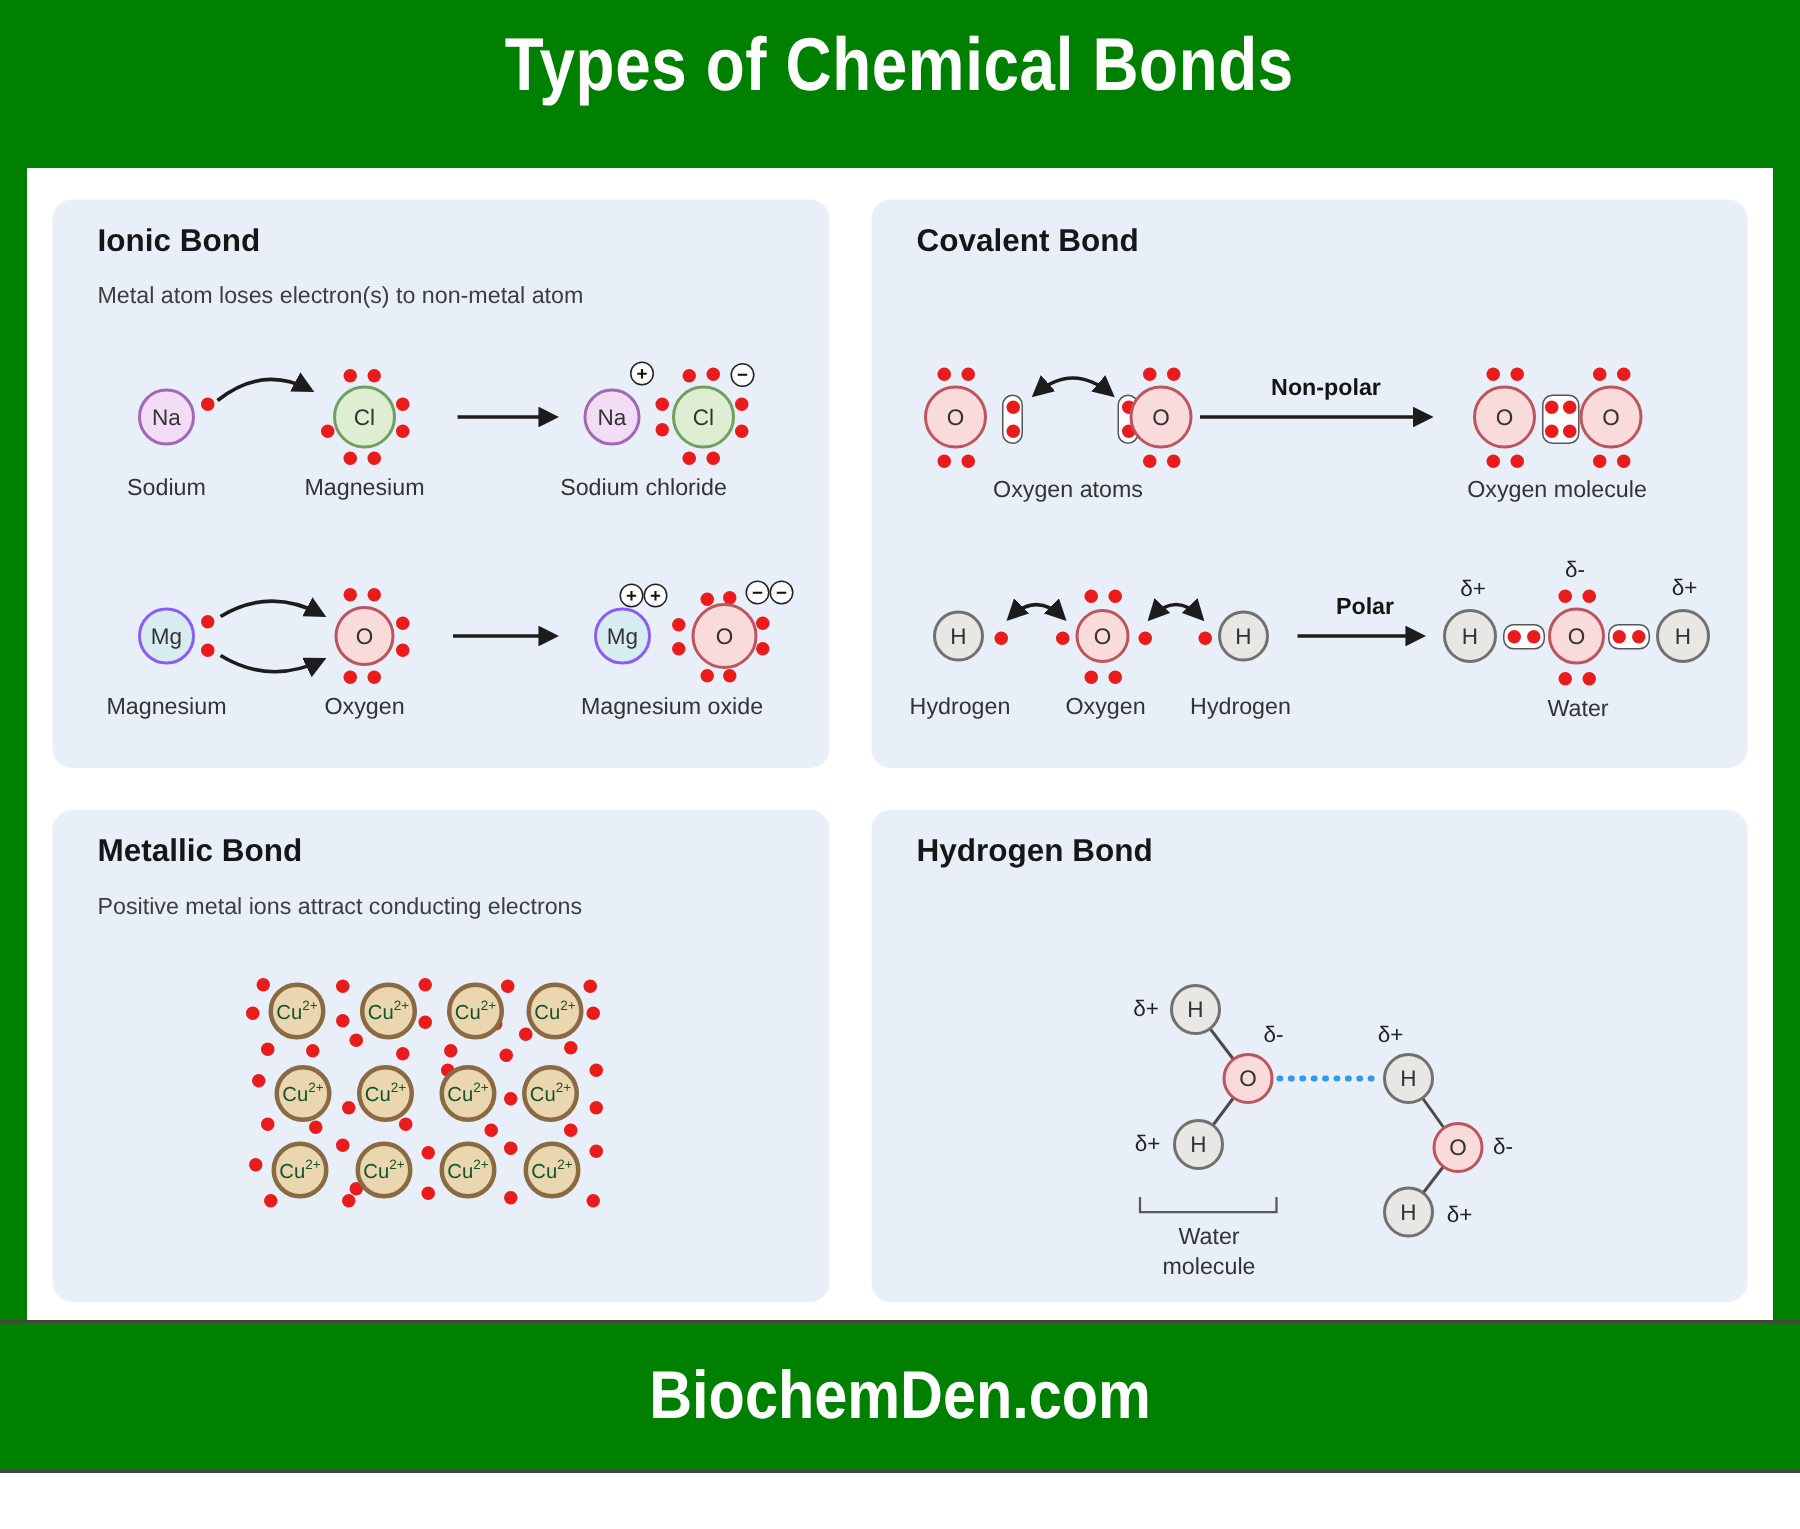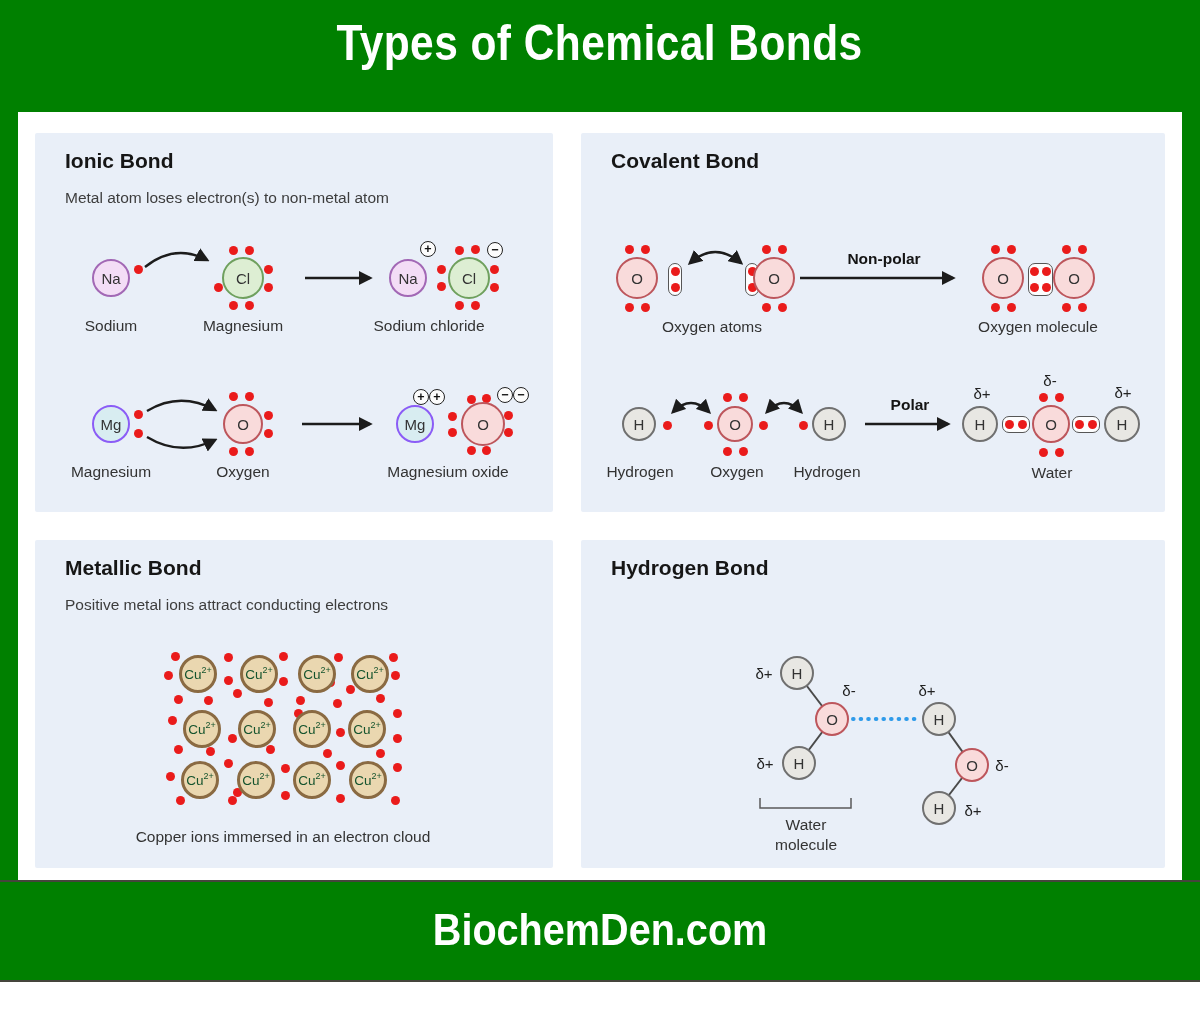--- a/index.html
+++ b/index.html
@@ -2,21 +2,21 @@
 <html><head>
 <meta charset="utf-8">
 <style>
   html,body{margin:0;padding:0;}
   body{width:1200px;height:1019px;background:#008000;position:relative;overflow:hidden;
        font-family:"Liberation Sans",sans-serif;}
   .header{position:absolute;left:0;top:0;width:1200px;height:112px;text-align:center;}
   .header h1{margin:0;padding-top:14px;font-size:50px;font-weight:bold;color:#ffffff;
        display:inline-block;transform:scaleX(0.85);transform-origin:center;letter-spacing:0.5px;}
   .content{position:absolute;left:18px;top:112px;width:1164px;height:768px;background:#ffffff;}
-  .panel{position:absolute;background:#e9eff8;border-radius:2px;}
+  .panel{position:absolute;background:#e9eff8;border-radius:13px;}
   .ptitle{position:absolute;left:30px;top:16px;margin:0;font-size:21px;font-weight:bold;color:#161616;}
   .psub{position:absolute;left:30px;top:54px;margin:0;font-size:15.5px;color:#3d3d3d;line-height:21px;}
   .layer,.gen{position:absolute;left:0;top:0;width:100%;height:100%;}
   .layer{pointer-events:none;}
   .atom{position:absolute;border-radius:50%;display:flex;align-items:center;justify-content:center;
         font-size:15px;font-weight:500;color:#333;box-sizing:border-box;background:#eee;}
   .atom.na{background:#f3ddf6;border:2px solid #a268b5;}
   .atom.cl{background:#ddeed3;border:2px solid #6fa05e;}
   .atom.mg{background:#d8edf1;border:2px solid #8b5cf6;}
   .atom.o{background:#f9dbdb;border:2px solid #bd565c;}
@@ -320,21 +320,20 @@
           <sup>2+</sup>
         </div>
         <div class="atom cu" style="left: 258px; top: 221px; width: 38px; height: 38px;">
           <span>Cu</span>
           <sup>2+</sup>
         </div>
         <div class="atom cu" style="left: 314px; top: 221px; width: 38px; height: 38px;">
           <span>Cu</span>
           <sup>2+</sup>
         </div>
-        <div class="alabel" style="left: 248px; top: 288px;">Copper ions immersed in an electron cloud</div>
       </div>
   </section>
 
   <section class="panel" style="left:563px;top:428px;width:584px;height:328px">
     <h2 class="ptitle">Hydrogen Bond</h2>
     <svg class="layer" width="584" height="328">
       <line x1="216" y1="133" x2="251" y2="179" stroke="#4a4a4a" stroke-width="2"></line>
       <line x1="251" y1="179" x2="218" y2="223" stroke="#4a4a4a" stroke-width="2"></line>
       <line x1="358" y1="179" x2="391" y2="225" stroke="#4a4a4a" stroke-width="2"></line>
       <line x1="391" y1="225" x2="358" y2="268" stroke="#4a4a4a" stroke-width="2"></line>

